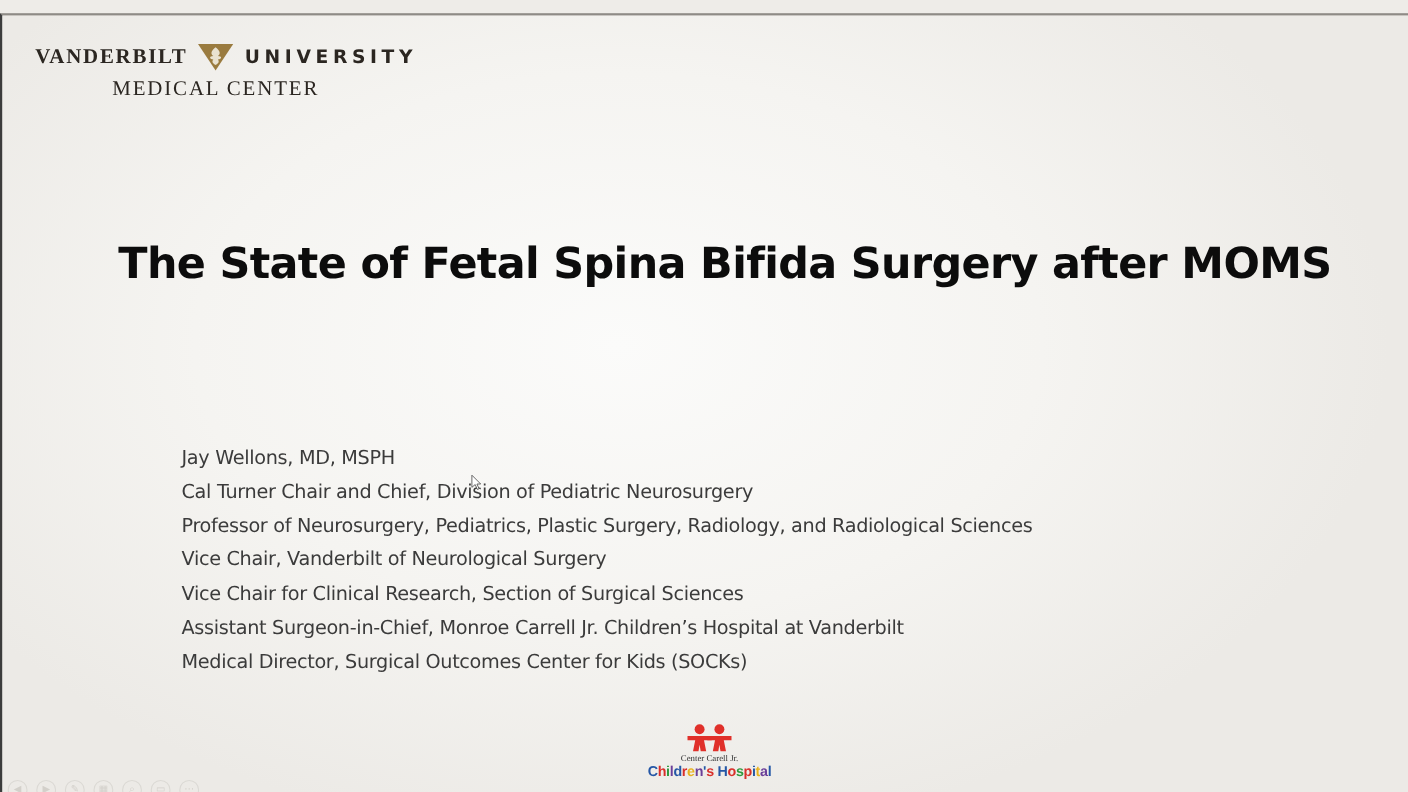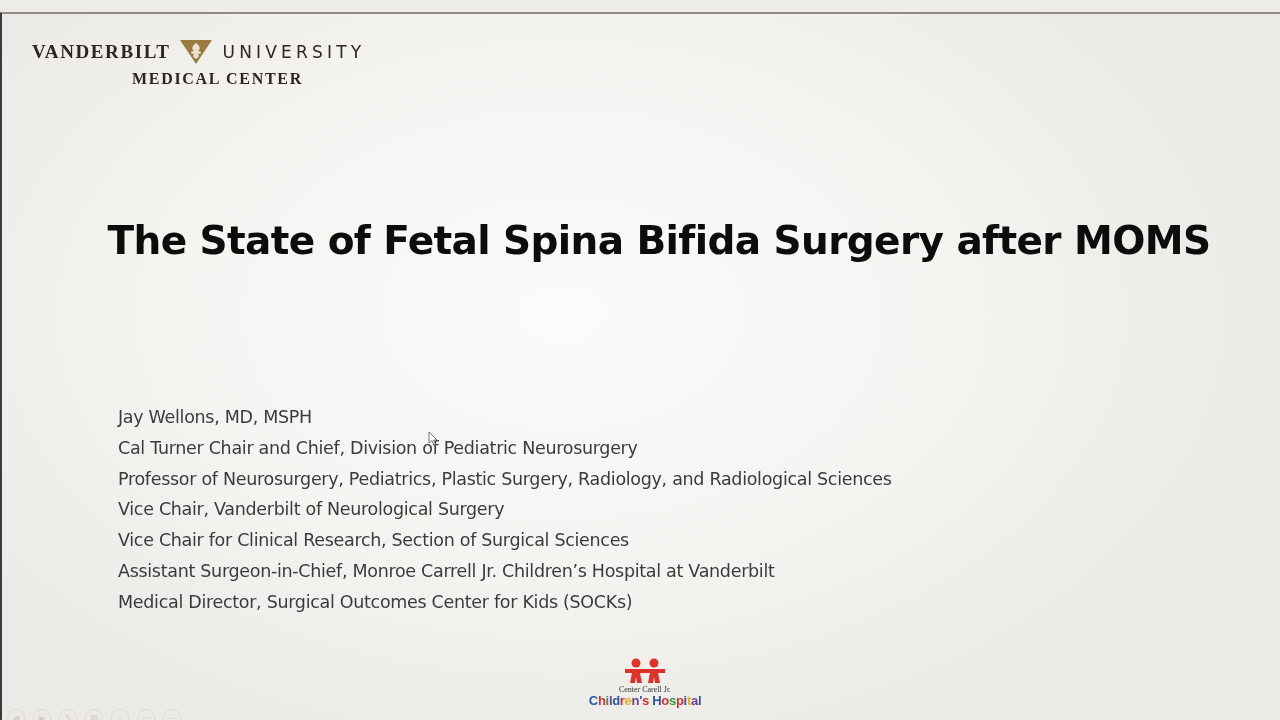--- a/index.html
+++ b/index.html
@@ -16,37 +16,37 @@
       border-top: 2px solid #8e8b86;
       box-sizing: border-box;
     }
     
     .vumc-logo { position: absolute; left: 30px; top: 24px; width: 370px; }
     .vumc-row1 {
       display: flex; align-items: center; height: 28px;
       font-family: "Liberation Serif", serif; color: #2b2621;
     }
     .vumc-left { font-weight: bold; font-size: 19px; letter-spacing: 1.6px; }
-    .vumc-right { font-family: "DejaVu Sans", sans-serif; font-size: 17px; letter-spacing: 4.2px; margin-left: 6px; font-weight: normal; }
+    .vumc-right { font-family: "DejaVu Sans", sans-serif; font-size: 17px; letter-spacing: 4.2px; margin-left: 6px; font-weight: bold; }
     .vumc-shield { width: 34px; height: 26px; margin: 0 4px 0 8px; }
     .vumc-row2 {
-      font-family: "Liberation Serif", serif; font-weight: bold; color: #2b2621;
-      font-size: 16px; letter-spacing: 1.7px; margin-left: 100px; margin-top: 4px;
+      font-family: "Liberation Serif", serif; font-weight: normal; color: #2b2621;
+      font-size: 19px; letter-spacing: 1.7px; margin-left: 70px; margin-top: 4px;
     }
     
     .title {
       position: absolute; left: 0; right: 0; top: 204px; text-align: center;
       font-family: "DejaVu Sans", sans-serif; font-weight: bold; font-size: 39px;
       color: #0c0c0c; letter-spacing: -0.6px; padding-left: 36px;
     }
     
     .speaker { position: absolute; left: 116px; top: 391px; }
     .speaker-line {
       font-family: "DejaVu Sans", sans-serif; font-size: 17.5px; color: #3b3b3b;
-      height: 30.8px; line-height: 24px; white-space: nowrap; letter-spacing: -0.3px;
+      height: 30.8px; line-height: 24px; white-space: nowrap; letter-spacing: -0.3px; margin-left: 47px;
     }
     
     .ch-logo { position: absolute; left: 574px; top: 644px; width: 138px; text-align: center; }
     .ch-kids { width: 46px; height: 26px; display: block; margin: 0 auto; }
     .ch-top { font-family: "Liberation Serif", serif; font-size: 8px; color: #333; margin-top: 1px; line-height: 9px; }
     .ch-name { font-family: Liberation Sans, sans-serif; font-weight: bold; font-size: 13px; line-height: 14px; letter-spacing: -0.3px; }
     .ch-bottom { font-family: "Liberation Serif", serif; font-size: 9.5px; color: #333; line-height: 10px; margin-top: 39px; }
     .c-blue { color: #2557a6; } .c-red { color: #d9302b; } .c-green { color: #2f9a3f; } .c-yellow { color: #e8b21e; } .c-purple { color: #6b3f99; }
     
     .controls { position: absolute; left: 5px; top: 695px; display: flex; gap: 8px; }

